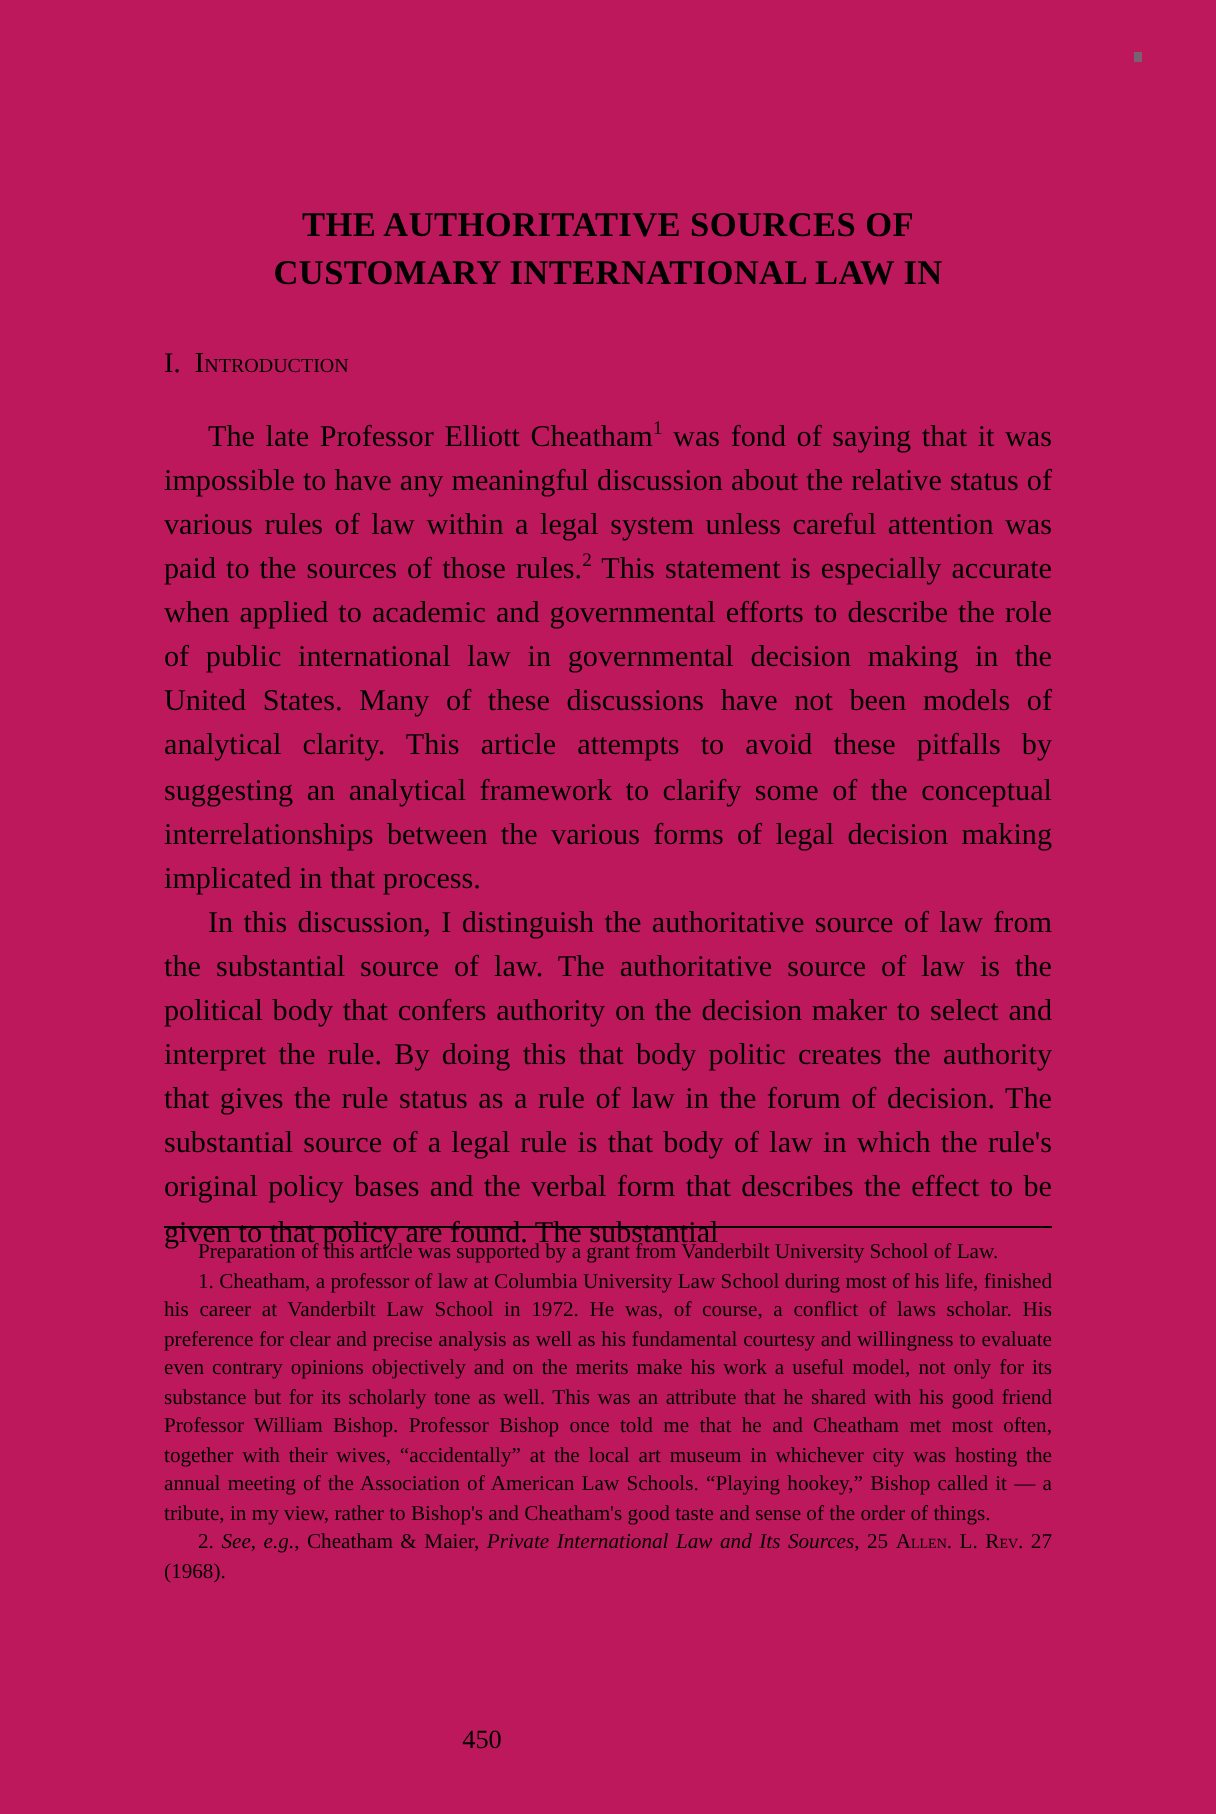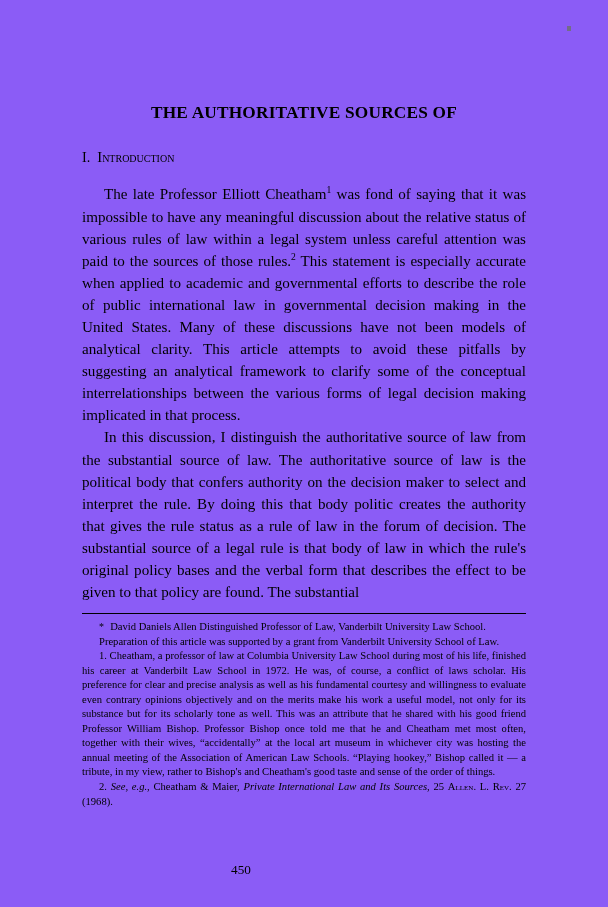--- a/index.html
+++ b/index.html
@@ -15,21 +15,21 @@
     color: #000000;
     overflow: hidden;
   }
 
   .page {
     position: absolute;
     left: 0;
     top: 0;
     width: 608px;
     height: 907px;
-    background: #8b5cf6;
+    background: #be185d;
   }
 
   
   .scan-speck {
     position: absolute;
     left: 567px;
     top: 26px;
     width: 4px;
     height: 5px;
     background: #6e6e74;
@@ -150,38 +150,38 @@
 <body>
 
 <div class="page">
 
   <div class="scan-speck"></div>
 
   <div class="content">
 
     <h1 class="doc-title">
       <span class="tline">THE AUTHORITATIVE SOURCES OF</span>
+      <span class="tline">CUSTOMARY INTERNATIONAL LAW IN</span>
     </h1>
 
 
     <div class="section-heading">
       <span class="numeral">I.</span><span class="smallcaps">Introduction</span>
     </div>
 
     <div class="body-text">
       <p><span>The late Professor Elliott Cheatham</span><sup class="fn">1</sup><span> was fond of saying that it was impossible to have any meaningful discussion about the relative status of various rules of law within a legal system unless careful attention was paid to the sources of those rules.</span><sup class="fn">2</sup><span>  This statement is especially accurate when applied to academic and governmental efforts to describe the role of public international law in governmental decision making in the United States.  Many of these discussions have not been models of analytical clarity.  This article attempts to avoid these pitfalls by suggesting an analytical framework to clarify some of the conceptual interrelationships between the various forms of legal decision making implicated in that process.</span></p>
       <p class="last">In this discussion, I distinguish the authoritative source of law from the substantial source of law.  The authoritative source of law is the political body that confers authority on the decision maker to select and interpret the rule.  By doing this that body politic creates the authority that gives the rule status as a rule of law in the forum of decision.  The substantial source of a legal rule is that body of law in which the rule's original policy bases and the verbal form that describes the effect to be given to that policy are found.  The substantial</p>
     </div>
 
   </div>
 
   <hr class="fn-rule">
 
   <div class="footnotes">
-    <p><span class="fn-star-mark">*</span><span class="gap"></span> <span>David Daniels Allen Distinguished Professor of Law, Vanderbilt University Law School.</span></p>
     <p>Preparation of this article was supported by a grant from Vanderbilt University School of Law.</p>
     <p><span class="fn-num">1.</span> <span>Cheatham, a professor of law at Columbia University Law School during most of his life, finished his career at Vanderbilt Law School in 1972.  He was, of course, a conflict of laws scholar.  His preference for clear and precise analysis as well as his fundamental courtesy and willingness to evaluate even contrary opinions objectively and on the merits make his work a useful model, not only for its substance but for its scholarly tone as well.  This was an attribute that he shared with his good friend Professor William Bishop.  Professor Bishop once told me that he and Cheatham met most often, together with their wives, “accidentally” at the local art museum in whichever city was hosting the annual meeting of the Association of American Law Schools.  “Playing hookey,” Bishop called it — a tribute, in my view, rather to Bishop's and Cheatham's good taste and sense of the order of things.</span></p>
     <p><span class="fn-num">2.</span> <i>See, e.g.</i><span>, Cheatham &amp; Maier, </span><i>Private International Law and Its Sources</i><span>, 25 </span><span class="sc">Allen. L.</span> <span class="sc">Rev.</span><span> 27 (1968).</span></p>
   </div>
 
   <div class="folio">450</div>
 
 </div>
 
 </body></html>

